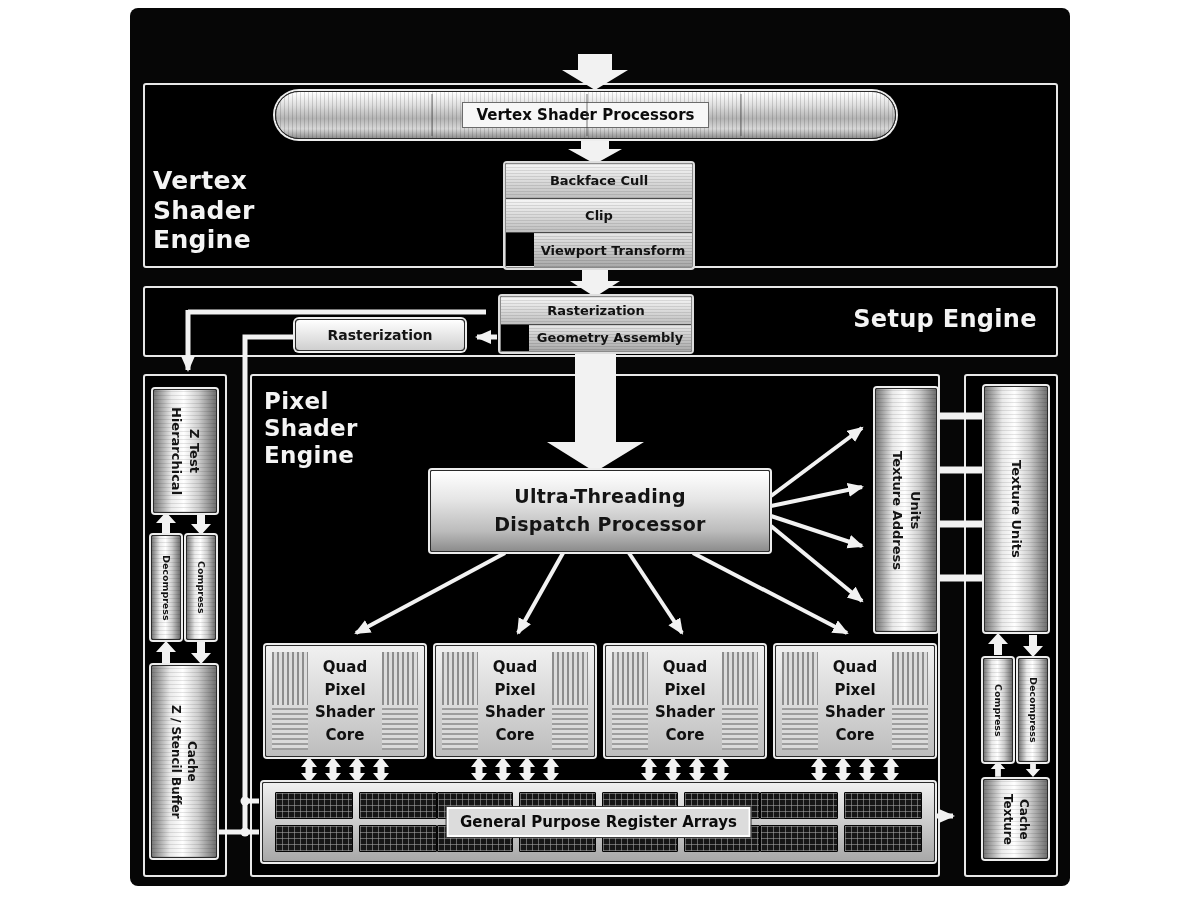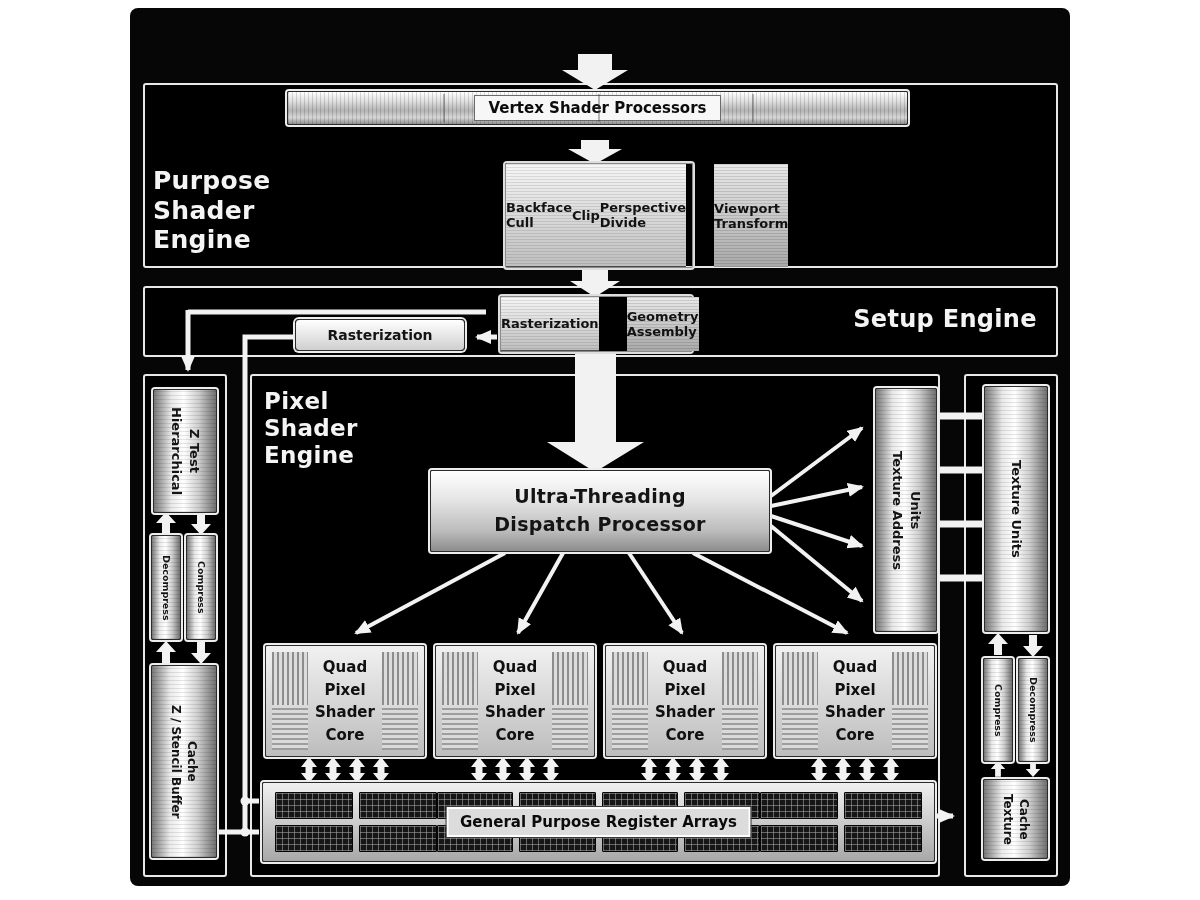--- a/index.html
+++ b/index.html
@@ -28,21 +28,21 @@
      repeating-linear-gradient(0deg,rgba(0,0,0,.10) 0 1px,rgba(255,255,255,0) 1px 4px),
      linear-gradient(90deg,#787878,#e9e9e9 28%,#ffffff 48%,#cdcdcd 72%,#6f6f6f);}
   .srow{flex:1;display:flex;align-items:center;justify-content:center;border-bottom:1px solid #4a4a4a;
      background:
        repeating-linear-gradient(180deg,rgba(0,0,0,.10) 0 1px,rgba(255,255,255,0) 1px 3px),
        linear-gradient(180deg,#f6f6f6,#bfbfbf);
      font-size:13px;font-weight:bold;color:#121212;}
   .srow:last-child{border-bottom:none;background:
        repeating-linear-gradient(180deg,rgba(0,0,0,.12) 0 1px,rgba(255,255,255,0) 1px 3px),
        linear-gradient(180deg,#e9e9e9,#a9a9a9); margin-left: 28px;}
-  .stack{position:absolute;display:flex;flex-direction:row;border:1px solid #8a8a8a;
+  .stack{position:absolute;display:flex;flex-direction:column;border:1px solid #8a8a8a;
      box-shadow:0 0 0 2px #dedede;z-index:10;border-radius:2px;}
   .vsp-label{background:#f7f7f7;border:1px solid #6b6b6b;padding:3px 14px;font-size:15px;font-weight:bold;color:#0c0c0c;}
   .vsp-div{position:absolute;top:2px;bottom:2px;width:2px;background:rgba(60,60,60,.35);}
   .utdp{background:linear-gradient(180deg,#ffffff,#e6e6e6 35%,#bcbcbc 75%,#8c8c8c);
         font-size:19px;line-height:1.45;letter-spacing:.3px;}
   .core{display:flex;align-items:stretch;background:linear-gradient(180deg,#f1f1f1,#bdbdbd);padding:6px;}
   .core-strip{width:36px;display:flex;flex-direction:column;}
   .cs-top{flex:1.2;background:repeating-linear-gradient(90deg,#8d8d8d 0 2px,#dcdcdc 2px 5px);}
   .cs-bot{flex:1;background:repeating-linear-gradient(0deg,#9d9d9d 0 2px,#dadada 2px 5px);}
   .core-text{flex:1;display:flex;align-items:center;justify-content:center;font-size:15px;line-height:1.5;color:#101010;}
@@ -157,39 +157,38 @@
         <use href="#dbl" transform="translate(673,757)"></use>
       <use href="#dbl" transform="translate(697,757)"></use>
         <use href="#dbl" transform="translate(721,757)"></use>
       <use href="#dbl" transform="translate(819,757)"></use>
         <use href="#dbl" transform="translate(843,757)"></use>
       <use href="#dbl" transform="translate(867,757)"></use>
         <use href="#dbl" transform="translate(891,757)"></use>
     </g>
   </svg>
 
-  <div class="lbl ml" style="left:153px;top:166px;font-size:25px;">Purpose
+  <div class="lbl ml" style="left:153px;top:166px;font-size:25px;">Vertex
 Shader
 Engine</div>
   <div class="lbl" style="left:840px;top:305px;width:210px;text-align:center;font-size:24px;">Setup Engine</div>
   <div class="lbl ml" style="left:264px;top:388px;font-size:23px;">Pixel
 Shader
 Engine</div>
 
-  <div class="box metal-h" style="left:287px;top:91px;width:621px;height:34px;">
+  <div class="box metal-h" style="left:275px;top:91px;width:621px;height:48px;border-radius:25px;">
     <div class="vsp-div" style="left:25%;"></div>
     <div class="vsp-div" style="left:50%;"></div>
     <div class="vsp-div" style="left:75%;"></div>
     <div class="vsp-label">Vertex Shader Processors</div>
   </div>
 
   <div class="stack" style="left:505px;top:163px;width:186px;height:103px;">
     <div class="srow">Backface Cull</div>
     <div class="srow">Clip</div>
-    <div class="srow">Perspective Divide</div>
     <div class="srow">Viewport Transform</div>
   </div>
 
   <div class="stack" style="left:500px;top:296px;width:190px;height:54px;">
     <div class="srow">Rasterization</div>
     <div class="srow">Geometry Assembly</div>
   </div>
   <div class="box" style="left:295px;top:319px;width:170px;height:32px;font-size:14px;
        background:linear-gradient(180deg,#ffffff,#cfcfcf);border-radius:4px;">Rasterization</div>
 

